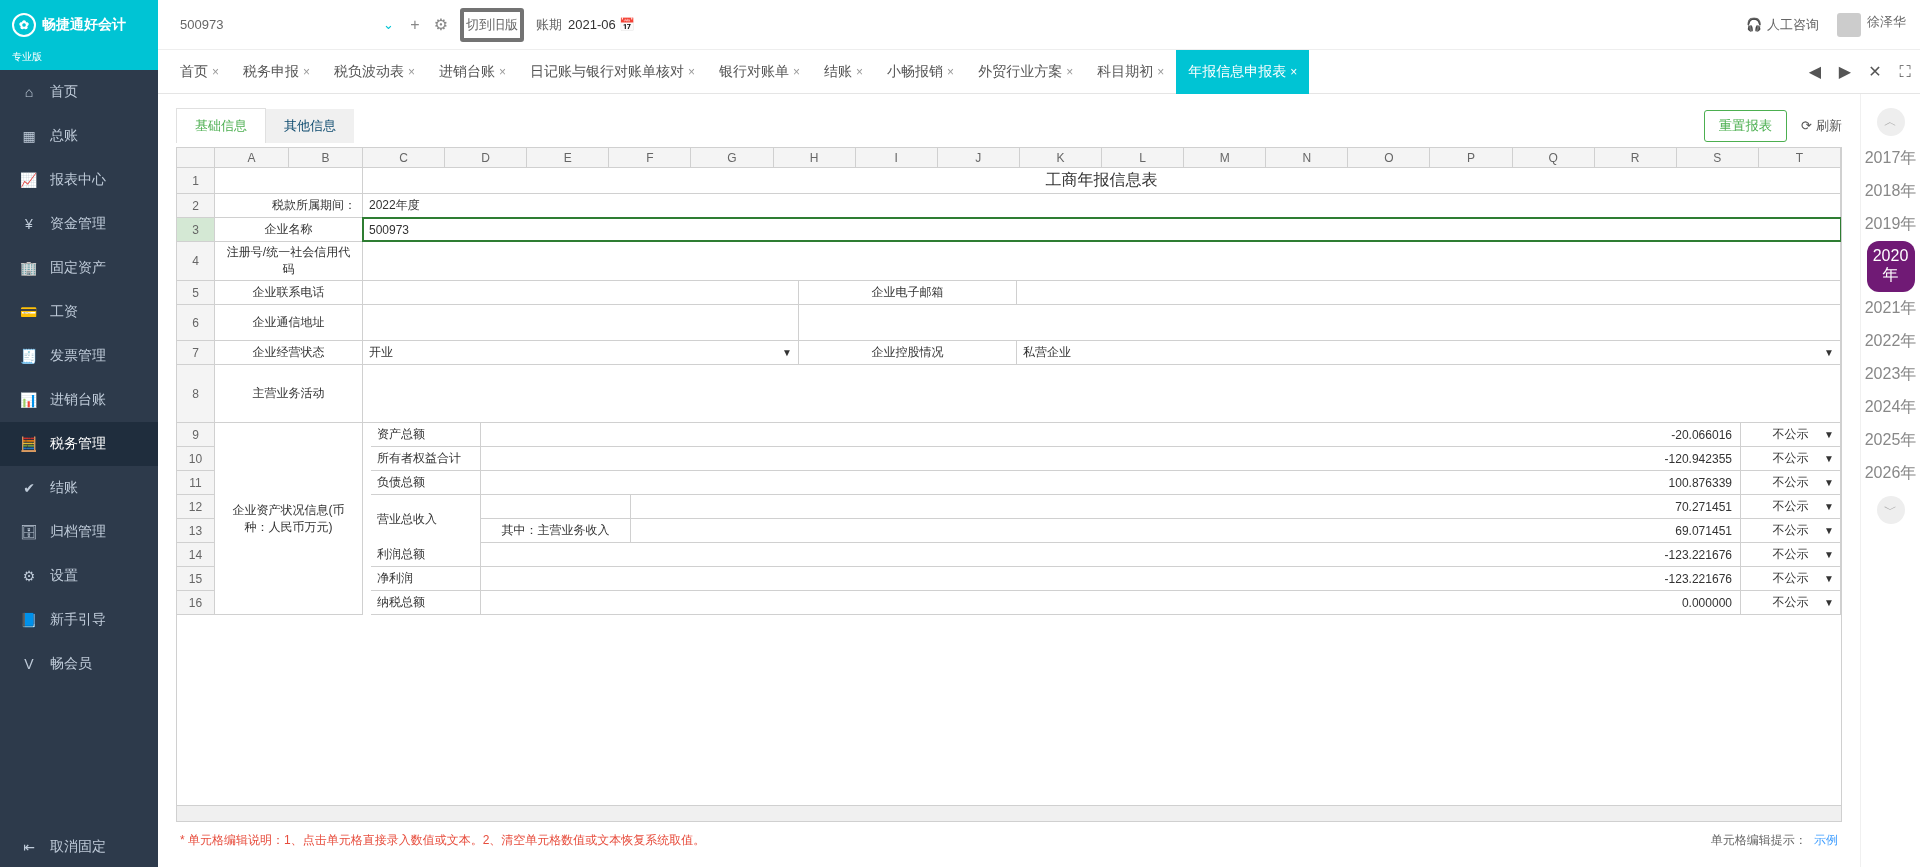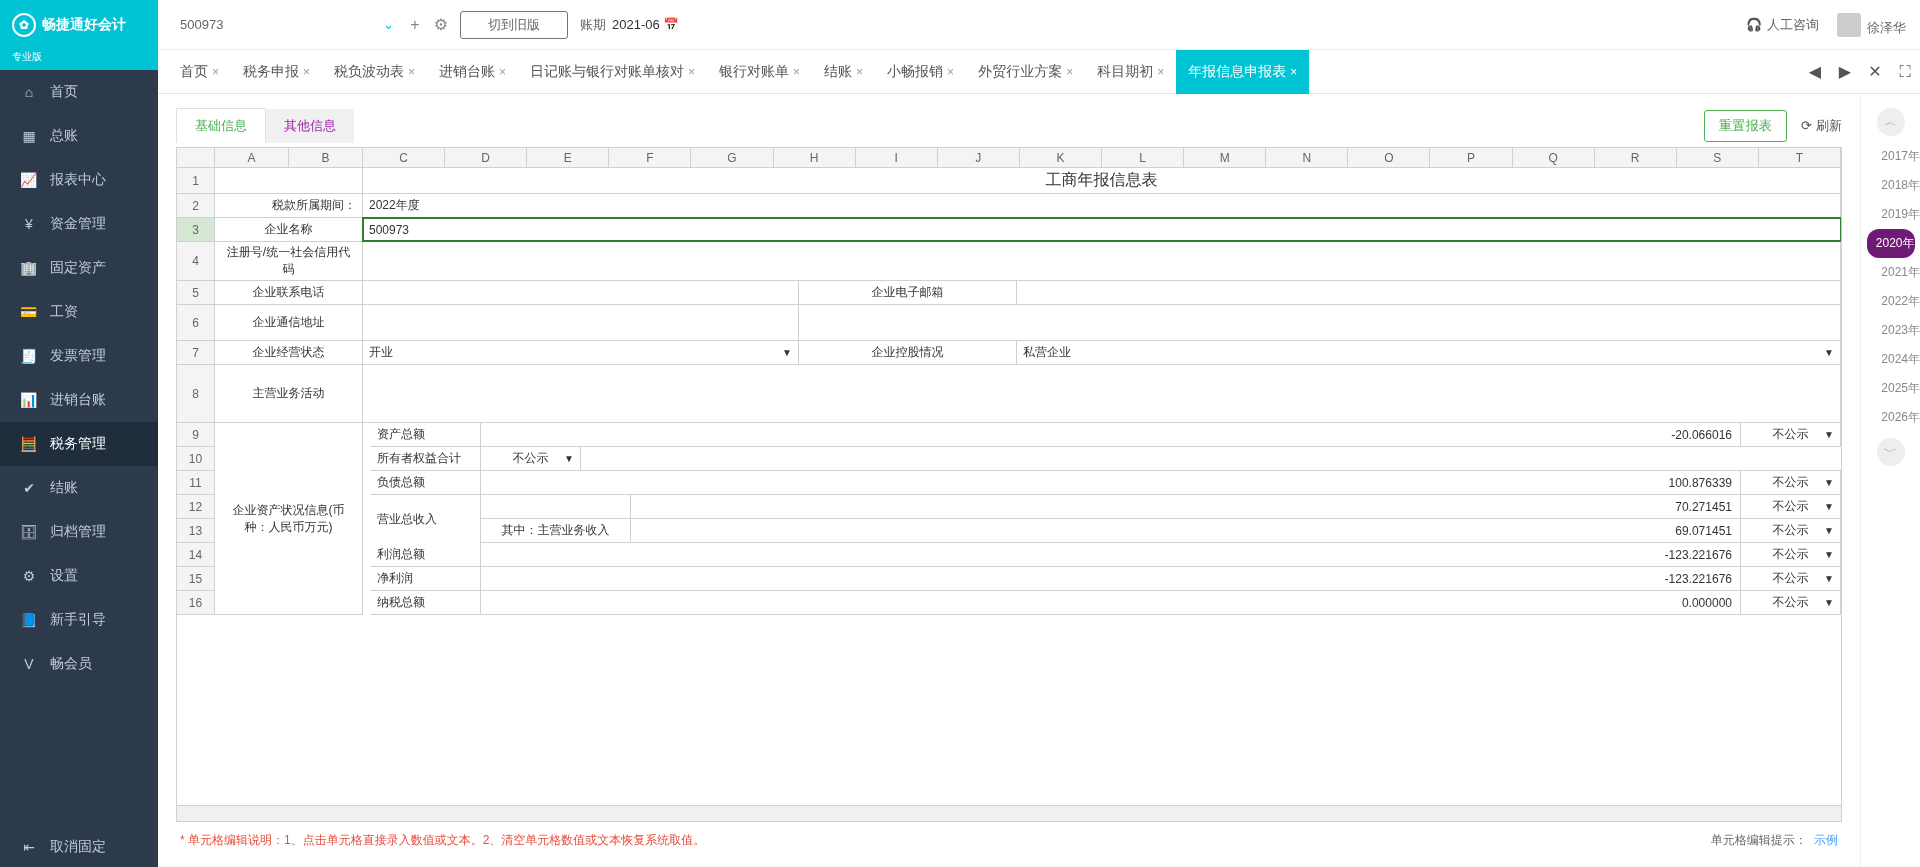--- a/index.html
+++ b/index.html
@@ -11,39 +11,39 @@
 .nav{flex:1}
 .nav-item{height:44px;display:flex;align-items:center;padding:0 20px;cursor:pointer;font-size:14px;color:#bfcbd9}
 .nav-item.active{background:#1f2d3d;color:#fff}
 .nav-icon{width:18px;margin-right:12px;text-align:center}
 .unpin{height:40px;display:flex;align-items:center;padding:0 20px;cursor:pointer;color:#bfcbd9;font-size:14px}
 .main{flex:1;display:flex;flex-direction:column;min-width:0}
 .topbar{height:50px;display:flex;align-items:center;padding:0 14px;border-bottom:1px solid #eee}
 .co-select{flex:0 0 230px;color:#666;display:flex;align-items:center;justify-content:space-between;height:32px;padding:0 8px;cursor:pointer}
 .co-select .chev{color:#00c4d4}
 .tb-icon{width:26px;text-align:center;color:#888;cursor:pointer;font-size:16px}
-.old-ver{border:1px solid #737373;border-radius:3px;padding:4px 27px;color:#666;margin:0 6px;cursor:pointer}
+.old-ver{border:4px solid #737373;border-radius:3px;padding:4px 2px;color:#666;margin:0 6px;cursor:pointer}
 .period-label{color:#666;margin:0 6px}
 .period-val{color:#333;margin-right:4px}
 .cal-icon{color:#00c4d4;cursor:pointer}
 .tb-spacer{flex:1}
 .consult{display:flex;align-items:center;color:#666;cursor:pointer;margin-right:18px}
-.user{display:flex;align-items:flex-end;color:#666;cursor:pointer}
+.user{display:flex;align-items:flex-start;color:#666;cursor:pointer}
 .avatar{width:24px;height:24px;background:#ccc;border-radius:3px;margin-right:6px}
 .tabs-row{height:44px;display:flex;align-items:center;border-bottom:1px solid #e5e5e5;padding-left:10px;position:relative}
 .tab{padding:0 12px;height:44px;display:flex;align-items:center;color:#555;font-size:14px;cursor:pointer;white-space:nowrap}
 .tab .x{margin-left:4px;color:#999;font-size:12px}
 .tab.active{background:#00c4d4;color:#fff}
 .tab.active .x{color:#fff}
 .tabs-ctrl{margin-left:auto;display:flex;align-items:center;height:44px}
 .tabs-ctrl span{width:30px;text-align:center;color:#555;cursor:pointer;font-size:16px}
 .content{flex:1;display:flex;min-height:0;position:relative}
 .workarea{flex:1;display:flex;flex-direction:column;padding:14px 18px 8px;min-width:0}
 .sheet-tabs{display:flex;align-items:center;margin-bottom:4px}
-.sheet-tab{padding:8px 18px;background:#f0f0f0;color:#a21caf;cursor:pointer;font-size:13px}
+.sheet-tab{padding:8px 18px;background:#f0f0f0;color:#0c4a6e;cursor:pointer;font-size:13px}
 .sheet-tab.active{background:#fff;color:#4caf50;border:1px solid #e0e0e0;border-bottom:none}
 .sheet-actions{margin-left:auto;display:flex;align-items:center;gap:14px}
 .btn-regen{border:1px solid #4caf50;color:#4caf50;background:#fff;padding:6px 14px;border-radius:3px;cursor:pointer}
 .btn-refresh{color:#555;cursor:pointer;display:flex;align-items:center}
 .spreadsheet{flex:1;border:1px solid #d0d0d0;position:relative;display:flex;flex-direction:column;min-height:0;background:#fff}
 .col-headers{display:flex;height:20px;background:#f4f4f4;border-bottom:1px solid #d0d0d0;flex-shrink:0}
 .corner{width:38px;border-right:1px solid #d0d0d0;background:#f4f4f4}
 .ch{border-right:1px solid #d0d0d0;text-align:center;font-size:12px;color:#666;line-height:20px}
 .ch-ab{width:74px}
 .ch-rest{flex:1}
@@ -64,21 +64,21 @@
 .editing{outline:2px solid #2e7d32;outline-offset:-1px}
 .dd-arrow{position:absolute;right:6px;color:#333;font-size:10px}
 .val-col{width:110px;flex-shrink:0}
 .num-cell{flex:1;justify-content:flex-end;padding-right:8px}
 .pub-cell{width:100px;flex-shrink:0;justify-content:center;position:relative}
 .footer-note{color:#e74c3c;font-size:12px;padding:10px 4px;display:flex;align-items:center}
 .footer-right{margin-left:auto;color:#666}
 .footer-right a{color:#409eff;margin-left:4px;cursor:pointer}
 .year-rail{width:60px;background:#fff;display:flex;flex-direction:column;align-items:center;padding-top:10px;gap:2px;border-left:1px solid #f0f0f0}
 .rail-arrow{width:28px;height:28px;border-radius:50%;background:#eee;color:#aaa;display:flex;align-items:center;justify-content:center;cursor:pointer;margin:4px 0}
-.year-pill{font-size:12px;color:#888;padding:6px 0;cursor:pointer;width:100%;text-align:right}
+.year-pill{font-size:16px;color:#888;padding:6px 0;cursor:pointer;width:100%;text-align:center}
 .year-pill.active{background:#701a75;color:#fff;border-radius:12px;width:48px}
 .h-tall{min-height:58px}
 .h-med{min-height:36px}
 </style>
 </head>
 <body>
 
 <div class="app">
   <div class="sidebar">
     <div class="logo">
@@ -345,20 +345,21 @@
                     <div class="cell label-col" style="height: 192px; border-bottom: 1px solid rgb(208, 208, 208);">企业资产状况信息(币种：人民币万元)</div>
                   </div>
                   <div style="flex: 1 1 0%; display: flex; flex-direction: column; margin-left: 8px;">
                     <div style="display: flex; height: 24px; border-bottom: 1px solid rgb(208, 208, 208);">
                       <div class="cell val-col">资产总额</div>
                       <div class="cell num-cell">-20.066016</div>
                       <div class="cell pub-cell">不公示<span class="dd-arrow">▼</span></div>
                     </div>
                     <div style="display: flex; height: 24px; border-bottom: 1px solid rgb(208, 208, 208);">
                       <div class="cell val-col">所有者权益合计</div>
+                      <div class="cell num-cell">-120.942355</div>
                       <div class="cell pub-cell">不公示<span class="dd-arrow">▼</span></div>
                     </div>
                     <div style="display: flex; height: 24px; border-bottom: 1px solid rgb(208, 208, 208);">
                       <div class="cell val-col">负债总额</div>
                       <div class="cell num-cell">100.876339</div>
                       <div class="cell pub-cell">不公示<span class="dd-arrow">▼</span></div>
                     </div>
                     <div style="display: flex; height: 24px; border-bottom: 1px solid rgb(208, 208, 208);">
                       <div class="cell val-col" style="height:48px;margin-bottom:-24px;z-index:1;background:#fff">营业总收入</div>
                       <div class="cell" style="width:150px"></div>

